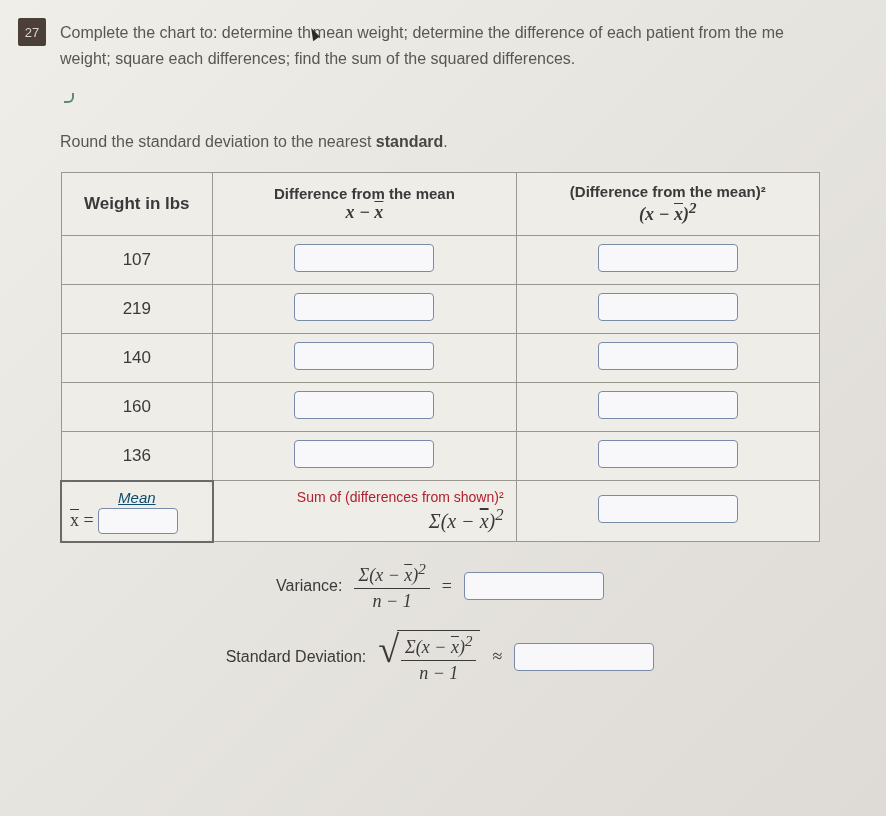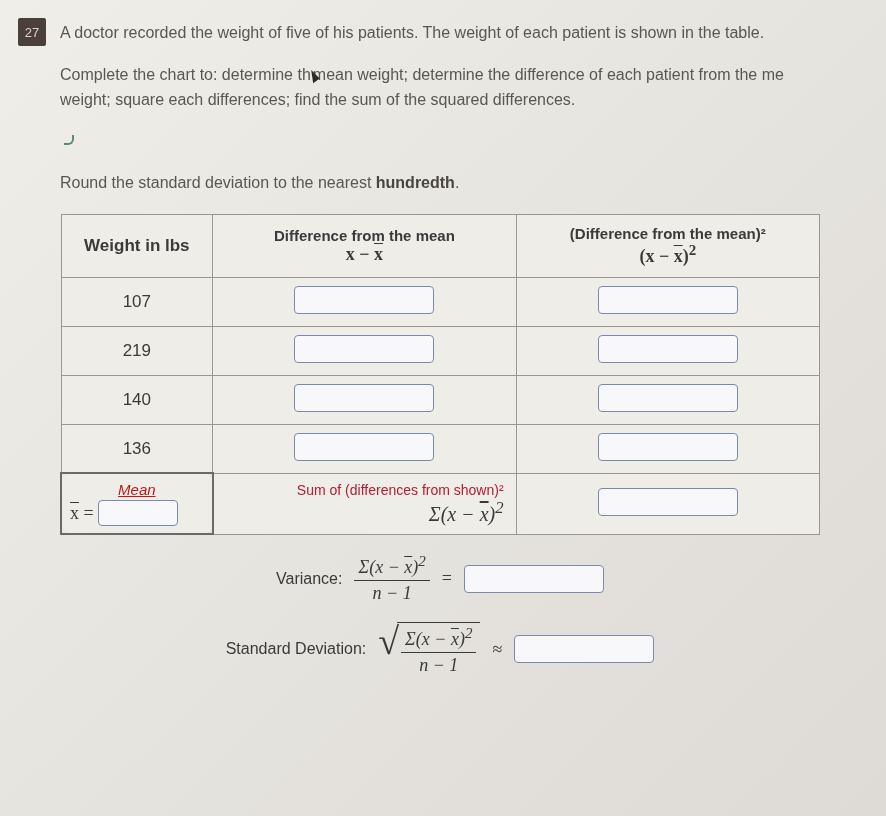--- a/index.html
+++ b/index.html
@@ -76,40 +76,40 @@
   }
   table.main th {
     font-weight: bold;
     font-size: 15px;
     color: #3a3a3a;
     padding: 10px 6px;
   }
   table.main .wcol { width: 150px; font-size: 17px; }
   table.main .dcol { width: 300px; }
   table.main .sqcol { width: 300px; }
-  .sub { font-family: 'Times New Roman', serif; font-size: 18px; }
+  .sub { font-style: italic; font-family: 'Times New Roman', serif; font-size: 18px; }
   .bar { text-decoration: overline; }
 
   .input-box {
     display: inline-block;
     width: 140px;
     height: 28px;
     border: 1px solid #7a8aaa;
     border-radius: 4px;
     background: #f8f8fa;
   }
   .input-box.sm { width: 80px; height: 26px; }
 
   .mean-cell {
     border: 2px solid #6a6a6a !important;
     border-radius: 10px;
     padding: 6px 8px !important;
   }
   .mean-label {
-    color: #b91c1c;
+    color: #0c4a6e;
     text-decoration: underline;
     font-style: italic;
     font-size: 15px;
     display: block;
     margin-bottom: 2px;
   }
   .mean-row {
     display: flex;
     align-items: center;
     gap: 4px;
@@ -169,32 +169,29 @@
   }
   .dotted-border td { border-bottom-style: dotted !important; }
 </style>
 </head>
 <body>
 
 <div class="page">
   <div class="qnum">27</div>
 
   <div class="prompt">
-    <p>
-      <span>A doctor recorded the weight of five of his patients.  The weight of each patient is shown in the table.</span>
-    </p>
     <p>
       <span>Complete the chart to: determine th</span><span class="cursor"></span><span>mean weight;  determine the difference of each patient from the me</span><br>
       <span>weight; square each differences;  find the sum of the squared differences.</span>
     </p>
     <p>
       <span class="feedback"></span>
     </p>
     <p>
-      <span>Round the standard deviation to the nearest </span><span class="bold">hundredth</span><span>.</span>
+      <span>Round the standard deviation to the nearest </span><span class="bold">standard</span><span>.</span>
     </p>
   </div>
 
   <table class="main">
     <tbody>
         <tr>
       <th class="wcol" rowspan="1">
         <span>Weight in lbs</span>
       </th>
       <th class="dcol">
@@ -211,20 +208,25 @@
       <td class="dcol"><span class="input-box"></span></td>
       <td class="sqcol"><span class="input-box"></span></td>
     </tr>
     <tr class="dotted-border">
       <td class="wcol">219</td>
       <td class="dcol"><span class="input-box"></span></td>
       <td class="sqcol"><span class="input-box"></span></td>
     </tr>
     <tr class="dotted-border">
       <td class="wcol">140</td>
+      <td class="dcol"><span class="input-box"></span></td>
+      <td class="sqcol"><span class="input-box"></span></td>
+    </tr>
+    <tr class="dotted-border">
+      <td class="wcol">160</td>
       <td class="dcol"><span class="input-box"></span></td>
       <td class="sqcol"><span class="input-box"></span></td>
     </tr>
     <tr>
       <td class="wcol">136</td>
       <td class="dcol"><span class="input-box"></span></td>
       <td class="sqcol"><span class="input-box"></span></td>
     </tr>
     <tr>
       <td class="wcol mean-cell">

